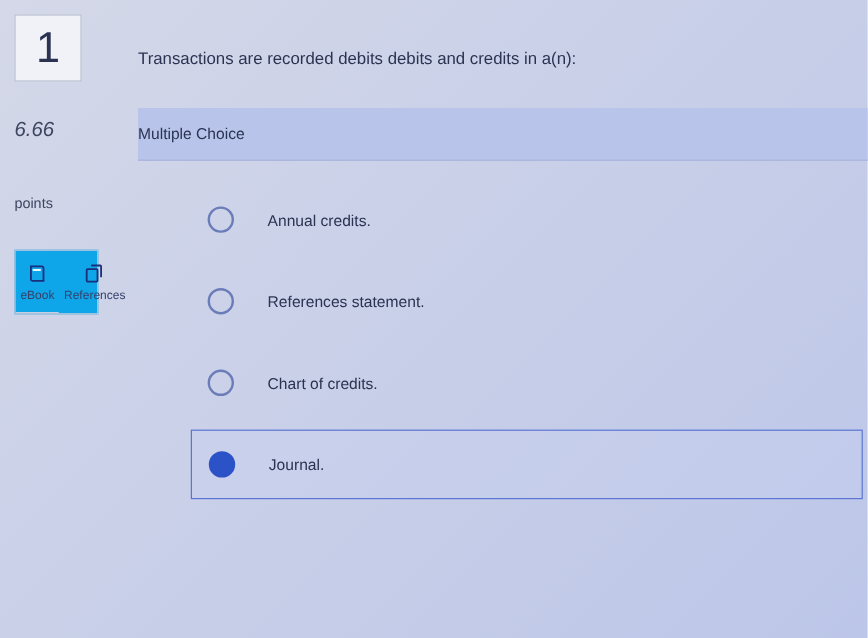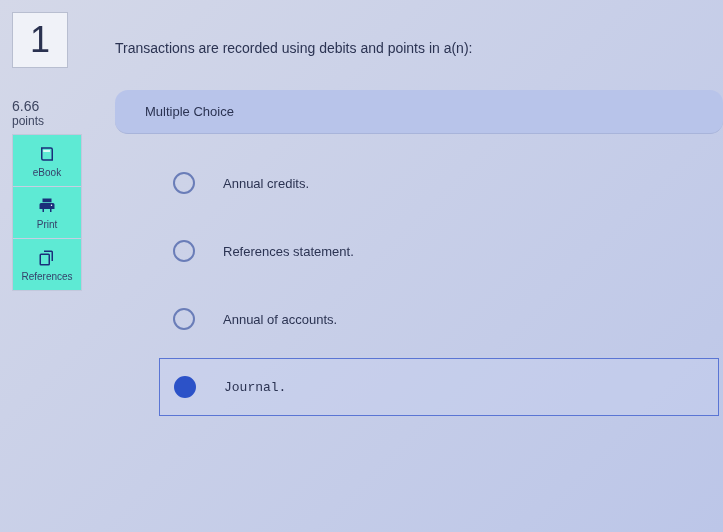--- a/index.html
+++ b/index.html
@@ -30,28 +30,28 @@
   }
   .question-num-box span {
     font-size: 36px;
     font-weight: 300;
     color: #2a3250;
   }
   .points-block {
     margin-top: 30px;
     color: #3d4560;
   }
-  .points-value { font-size: 14px; }
-  .points-label { font-size: 12px; }
+  .points-value { font-size: 17px; font-style: italic; }
+  .points-label { font-size: 12px; margin-top: 44px; }
   .tool-stack {
-    margin-top: 6px;
+    margin-top: 32px;
     width: 70px;
     display: flex;
-    flex-direction: column;
-    background: #5eead4;
+    flex-direction: row;
+    background: #0ea5e9;
     border: 1px solid #c2c8dc;
   }
   .tool-item {
     display: flex;
     flex-direction: column;
     align-items: center;
     padding: 10px 4px 8px;
     border-bottom: 1px solid #c8cee2;
     cursor: pointer;
     gap: 4px;
@@ -72,43 +72,40 @@
     font-size: 14px;
     color: #2b3352;
     padding-left: 0;
     margin-bottom: 34px;
   }
   .mc-header {
     background: #b8c4ea;
     height: 44px;
     display: flex;
     align-items: center;
-    padding-left: 30px;
     font-size: 13px;
     color: #2b3352;
     border-bottom: 1px solid #a8b4da;
-    border-radius: 13px;
   }
   .choices {
     padding: 20px 0 0 44px;
   }
   .choice {
     display: flex;
     align-items: center;
     height: 58px;
     margin-bottom: 10px;
     padding: 0 14px;
     cursor: pointer;
     gap: 28px;
     max-width: 560px;
   }
   .choice.selected {
     border: 1px solid #5a75d4;
     background: rgba(200,210,240,0.35);
-    font-family: Liberation Mono, monospace;
   }
   .radio {
     width: 22px;
     height: 22px;
     border: 2px solid #6a7db8;
     border-radius: 50%;
     flex-shrink: 0;
     position: relative;
   }
   .choice.selected .radio {
@@ -134,49 +131,42 @@
   <div class="tool-stack">
     <div class="tool-item">
       <svg class="tool-icon" viewBox="0 0 24 24">
           <path fill="#1a2e7a" d="M4 3h13a3 3 0 0 1 3 3v15H7a3 3 0 0 1-3-3V3zm2 2v13a1 1 0 0 0 1 1h11V6a1 1 0 0 0-1-1H6z"></path>
           <rect x="7" y="7" width="9" height="2" fill="#fff"></rect>
         </svg>
       <span>eBook</span>
     </div>
     <div class="tool-item">
       <svg class="tool-icon" viewBox="0 0 24 24">
-          <path fill="#1a2e7a" d="M6 2h12v5H6V2zm-2 6h16a2 2 0 0 1 2 2v6h-4v4H6v-4H2v-6a2 2 0 0 1 2-2zm4 8v4h8v-4H8z"></path>
-          <circle cx="18" cy="11" r="1" fill="#fff"></circle>
-        </svg>
-      <span>Print</span>
-    </div>
-    <div class="tool-item">
-      <svg class="tool-icon" viewBox="0 0 24 24">
           <path fill="#1a2e7a" d="M8 2h10a2 2 0 0 1 2 2v12h-2V4H8V2z"></path>
           <path fill="#1a2e7a" d="M4 6h10a2 2 0 0 1 2 2v12a2 2 0 0 1-2 2H4a2 2 0 0 1-2-2V8a2 2 0 0 1 2-2zm0 2v12h10V8H4z"></path>
         </svg>
       <span>References</span>
     </div>
   </div>
 </div>
 
 <div class="main">
-  <div class="question-text">Transactions are recorded using debits and points in a(n):</div>
+  <div class="question-text">Transactions are recorded debits debits and credits in a(n):</div>
   <div class="mc-header">Multiple Choice</div>
   <div class="choices">
     <div class="choice">
       <div class="radio"></div>
       <div class="choice-label">Annual credits.</div>
     </div>
     <div class="choice">
       <div class="radio"></div>
       <div class="choice-label">References statement.</div>
     </div>
     <div class="choice">
       <div class="radio"></div>
-      <div class="choice-label">Annual of accounts.</div>
+      <div class="choice-label">Chart of credits.</div>
     </div>
     <div class="choice selected">
       <div class="radio"></div>
       <div class="choice-label">Journal.</div>
     </div>
   </div>
 </div>
 
 </body></html>

